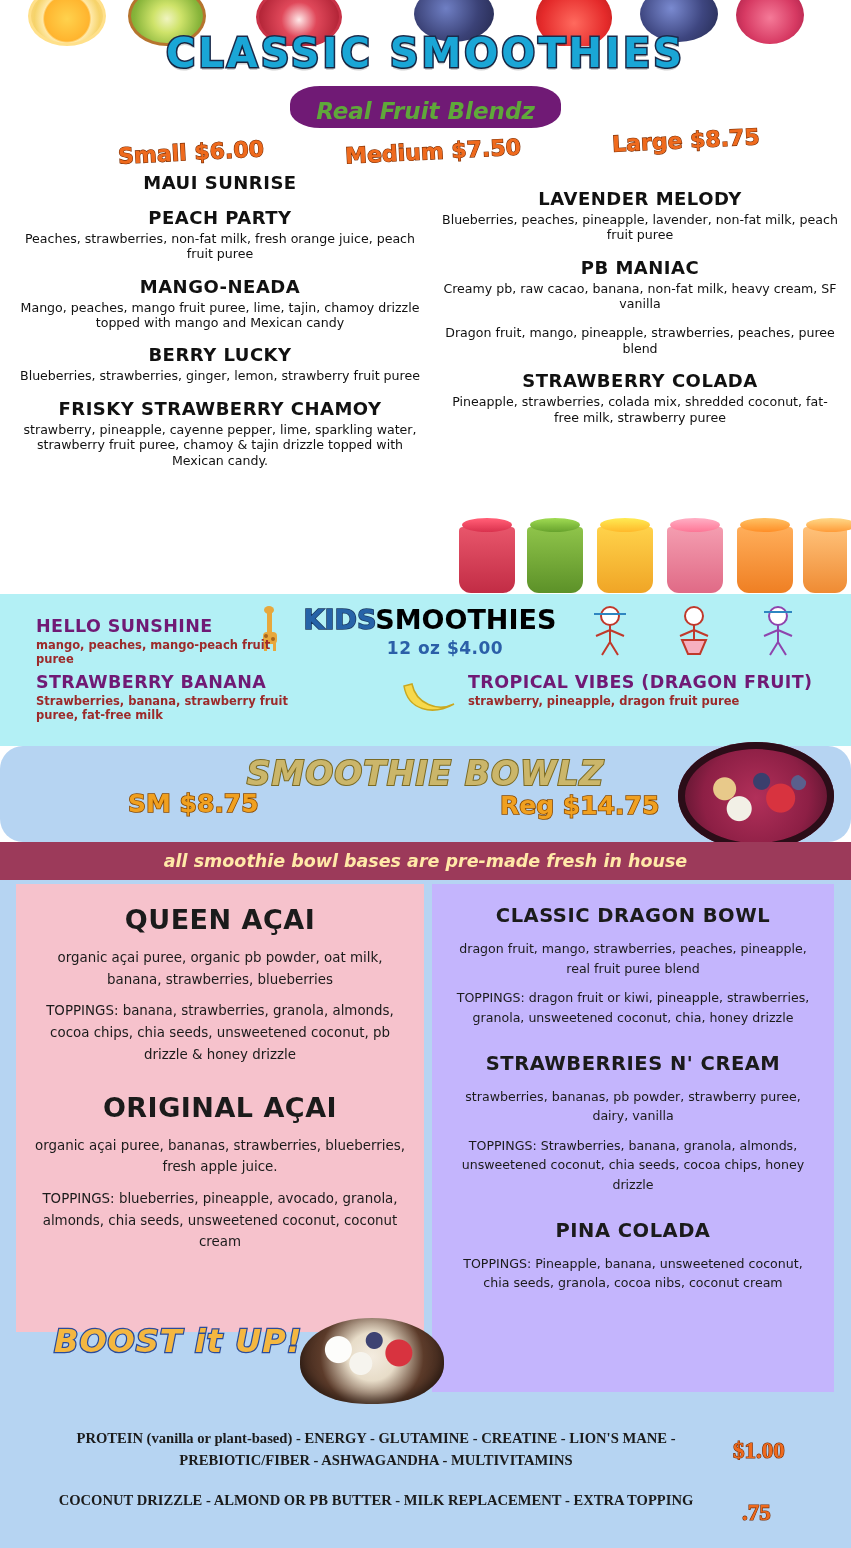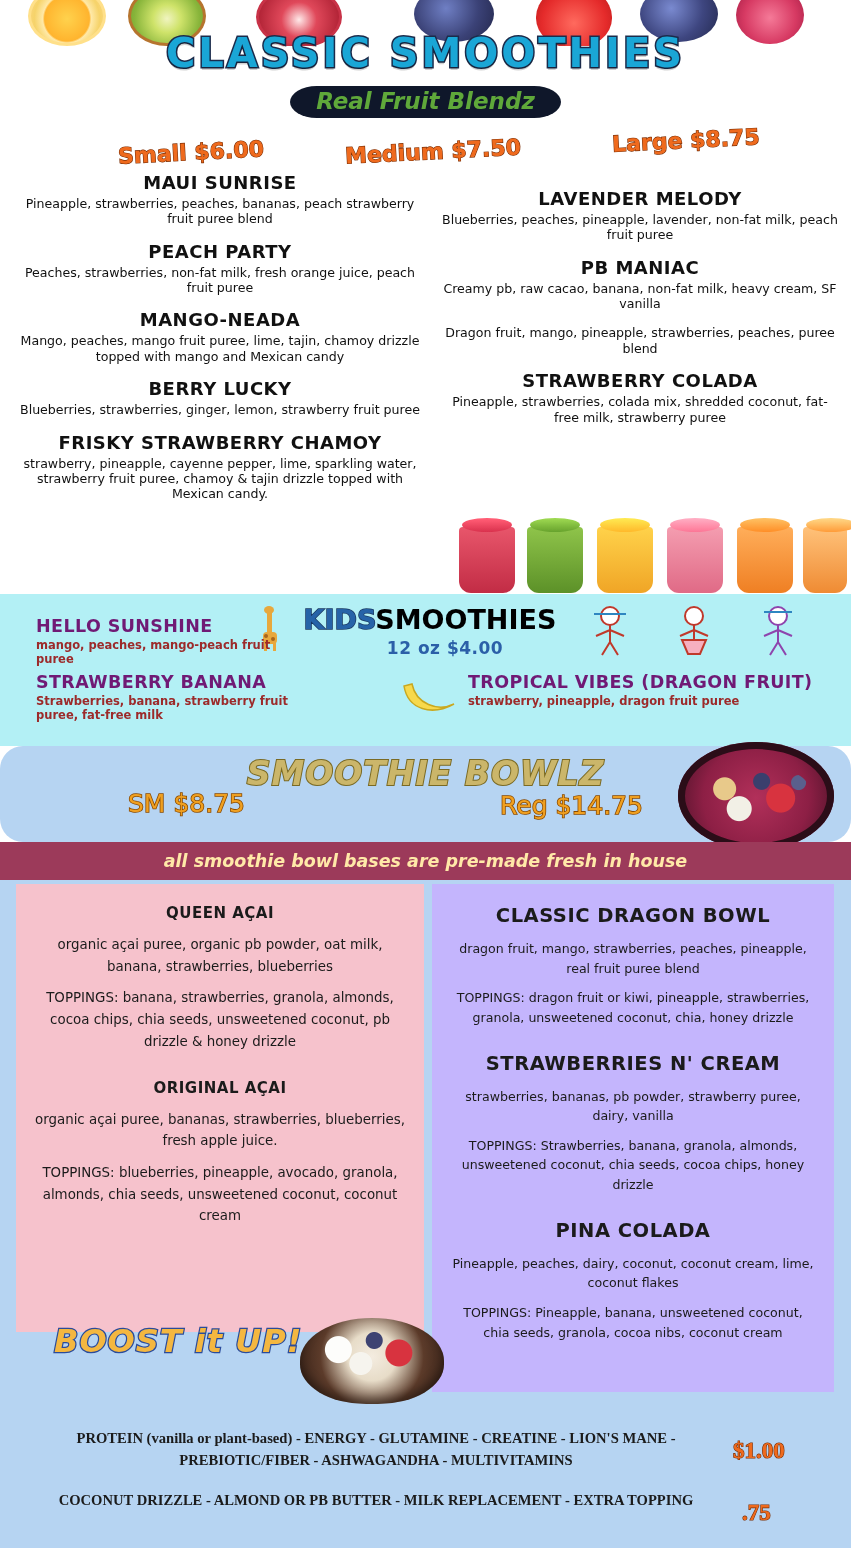--- a/index.html
+++ b/index.html
@@ -52,22 +52,22 @@
     color: #1aa6d6;
     -webkit-text-stroke: 3px #1b2b4b;
     paint-order: stroke fill;
     text-shadow: 0 3px 0 rgba(0,0,0,.18);
   }
   .subtitle-wrap {
     position: absolute; top: 86px; left: 0; width: 851px; text-align:center;
   }
   .subtitle-hl {
     display:inline-block;
-    background: #0f172a;
-    padding: 2px 26px 4px 26px;
+    background: #701a75;
+    padding: 12px 26px 4px 26px;
     border-radius: 30px / 18px;
   }
   .subtitle {
     font-family: "DejaVu Sans", sans-serif;
     font-weight: bold; font-style: italic;
     font-size: 23px;
     color: #5fa83a;
   }
 
   
@@ -158,21 +158,21 @@
     border-radius:23px;
   }
   .bowlz-title {
     position:absolute; left:0; top:8px; width:851px; text-align:center;
     font-family:"DejaVu Sans", sans-serif; font-style:italic; font-weight:bold;
     font-size:33px; color:#cbb66a; -webkit-text-stroke:2px #7a6a24; paint-order:stroke fill;
     letter-spacing:1px;
   }
   .bowl-price {
     position:absolute;
-    font-family:"DejaVu Sans", sans-serif; font-weight:normal; font-size:25px;
+    font-family:"DejaVu Sans", sans-serif; font-weight:bold; font-size:25px;
     color:#f0a020; -webkit-text-stroke:1.6px #8a4a00; paint-order:stroke fill;
   }
   .bp-sm { left:128px; top:43px; }
   .bp-reg{ left:500px; top:45px; }
 
   .bowl-photo {
     position:absolute; left:678px; top:-4px; width:156px; height:108px;
     border-radius:50%;
     background: radial-gradient(circle at 50% 52%, #b2305a 0%, #8d1f45 55%, #3d1022 100%);
     box-shadow: inset 0 0 0 7px #2b0d18;
@@ -204,21 +204,21 @@
   }
   .panel {
     position:absolute;
     padding:14px 18px;
     font-family:"DejaVu Sans", sans-serif;
   }
   .panel.pink { left:16px; top:884px; width:408px; height:448px; background:#f6c2cc; }
   .panel.yellow{ left:432px; top:884px; width:402px; height:510px; background:#c4b5fd; }
   .panel h3 {
     margin:6px 0 12px 0; text-align:center;
-    font-size:15px; font-weight:bold; color:#1b1b1b; letter-spacing:.5px;
+    font-size:27px; font-weight:bold; color:#1b1b1b; letter-spacing:.5px;
   }
   .panel p {
     margin:0 0 10px 0; text-align:center;
     font-size:13.4px; line-height:1.62; color:#1b1b1b;
   }
   .panel.yellow h3 { font-size:19.5px; }
   .panel.yellow p { font-size:12.6px; line-height:1.56; }
 
   
   .boost-title {
@@ -283,21 +283,20 @@
   </span>
 </div>
 
 <div class="price small">Small $6.00</div>
 <div class="price medium">Medium $7.50</div>
 <div class="price large">Large $8.75</div>
 
 <div class="col left">
   <div class="item">
     <h3>MAUI SUNRISE</h3>
-    <p>Pineapple, strawberries, peaches, bananas, peach strawberry fruit puree blend</p>
   </div>
   <div class="item">
     <h3>PEACH PARTY</h3>
     <p>Peaches, strawberries, non-fat milk, fresh orange juice, peach fruit puree</p>
   </div>
   <div class="item">
     <h3>MANGO-NEADA</h3>
     <p>Mango, peaches, mango fruit puree, lime, tajin, chamoy drizzle topped with mango and Mexican candy</p>
   </div>
   <div class="item">
@@ -410,21 +409,20 @@
 </div>
 
 <div class="panel yellow">
   <h3>CLASSIC DRAGON BOWL</h3>
   <p>dragon fruit, mango, strawberries, peaches, pineapple, real fruit puree blend</p>
   <p>TOPPINGS: dragon fruit or kiwi, pineapple, strawberries, granola, unsweetened coconut, chia, honey drizzle</p>
   <h3 style="margin-top:24px;">STRAWBERRIES N' CREAM</h3>
   <p>strawberries, bananas, pb powder, strawberry puree, dairy, vanilla</p>
   <p>TOPPINGS: Strawberries, banana, granola, almonds, unsweetened coconut, chia seeds, cocoa chips, honey drizzle</p>
   <h3 style="margin-top:24px;">PINA COLADA</h3>
-  <p>Pineapple, peaches, dairy, coconut, coconut cream, lime, coconut flakes</p>
   <p>TOPPINGS: Pineapple, banana, unsweetened coconut, chia seeds, granola, cocoa nibs, coconut cream</p>
 </div>
 
 <div class="boost-bg"></div>
 <div class="boost-title">BOOST it UP!</div>
 <div class="boost-photo"></div>
 
 <div class="boost-row br1">
   <div class="boost-text">PROTEIN (vanilla or plant-based)  - ENERGY - GLUTAMINE -  CREATINE - LION'S MANE - PREBIOTIC/FIBER - ASHWAGANDHA -  MULTIVITAMINS</div>
 </div>

